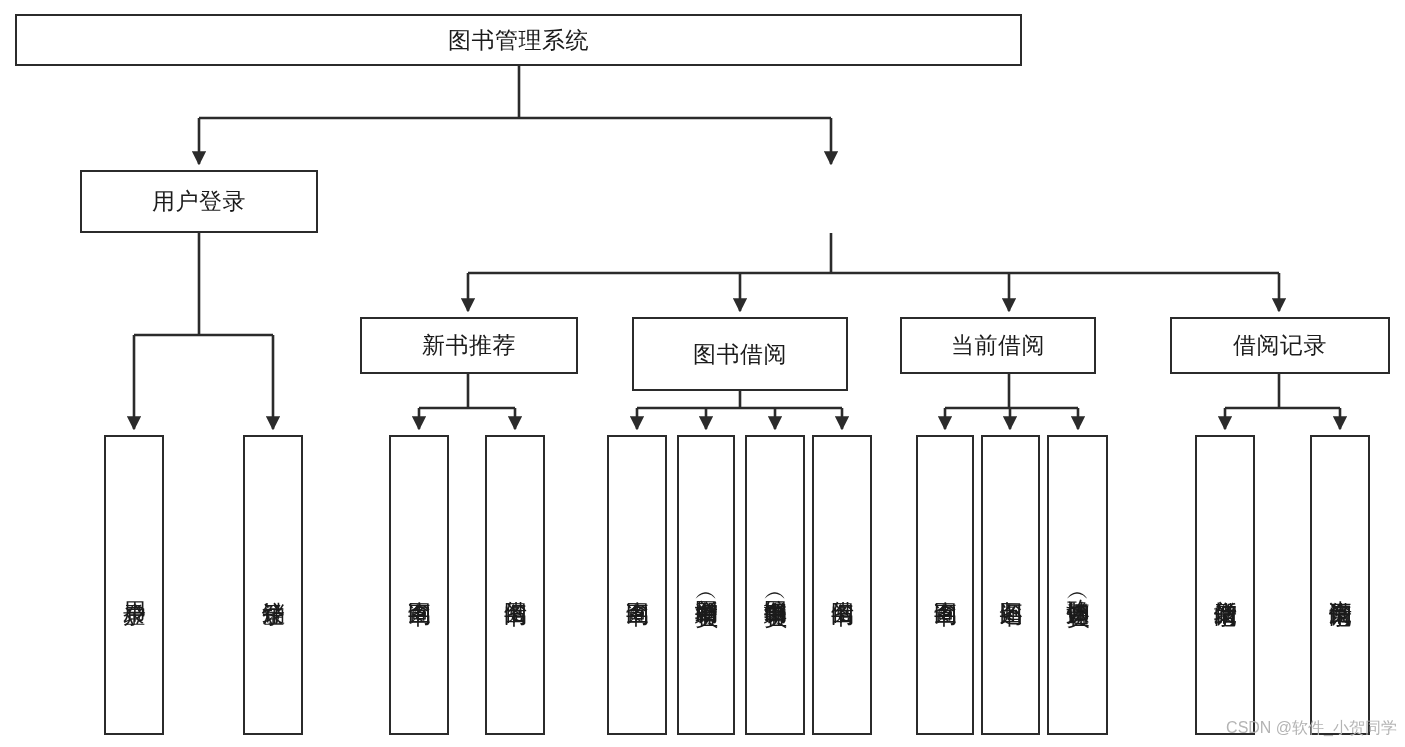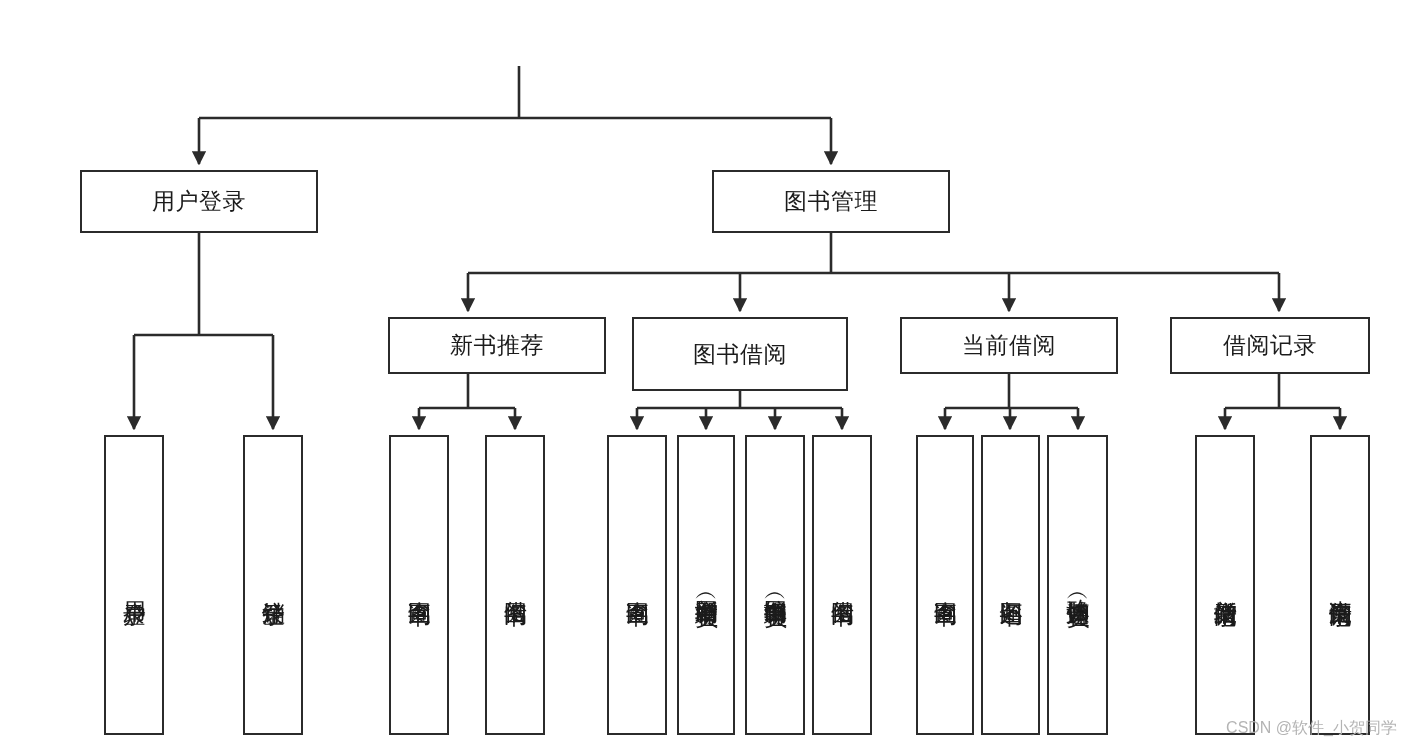--- a/index.html
+++ b/index.html
@@ -109,38 +109,38 @@
       <path d="M 1010 408 L 1010 429" marker-end="url(#arrow)"></path>
       <path d="M 1078 408 L 1078 429" marker-end="url(#arrow)"></path>
 
       <path d="M 1279 374 L 1279 408"></path>
       <path d="M 1225 408 L 1340 408"></path>
       <path d="M 1225 408 L 1225 429" marker-end="url(#arrow)"></path>
       <path d="M 1340 408 L 1340 429" marker-end="url(#arrow)"></path>
     </g>
   </svg>
 
+  <div class="node-box" style="left:15px; top:14px; width:1007px; height:52px;">
+    <span class="node-label-h">图书管理系统</span>
+  </div>
 
   <div class="node-box" style="left:80px; top:170px; width:238px; height:63px;">
     <span class="node-label-h">用户登录</span>
   </div>
-  <div class="node-box" style="left:712px; top:170px; width:238px; height:63px;">
-    <span class="node-label-h">图书管理</span>
-  </div>
 
-  <div class="node-box" style="left:360px; top:317px; width:218px; height:57px;margin-left:28px;">
+  <div class="node-box" style="left:360px; top:317px; width:218px; height:57px;">
     <span class="node-label-h">新书推荐</span>
   </div>
   <div class="node-box" style="left:632px; top:317px; width:216px; height:74px;">
     <span class="node-label-h">图书借阅</span>
   </div>
-  <div class="node-box" style="left:900px; top:317px; width:218px; height:57px;">
+  <div class="node-box" style="left:900px; top:317px; width:196px; height:57px;">
     <span class="node-label-h">当前借阅</span>
   </div>
-  <div class="node-box" style="left:1170px; top:317px; width:200px; height:57px;">
+  <div class="node-box" style="left:1170px; top:317px; width:220px; height:57px;">
     <span class="node-label-h">借阅记录</span>
   </div>
 
   <div class="node-box" style="left:104px; top:435px; width:60px; height:300px;">
     <span class="node-label-v">用户登录</span>
   </div>
   <div class="node-box" style="left:243px; top:435px; width:60px; height:300px;">
     <span class="node-label-v">注销登录</span>
   </div>
 

